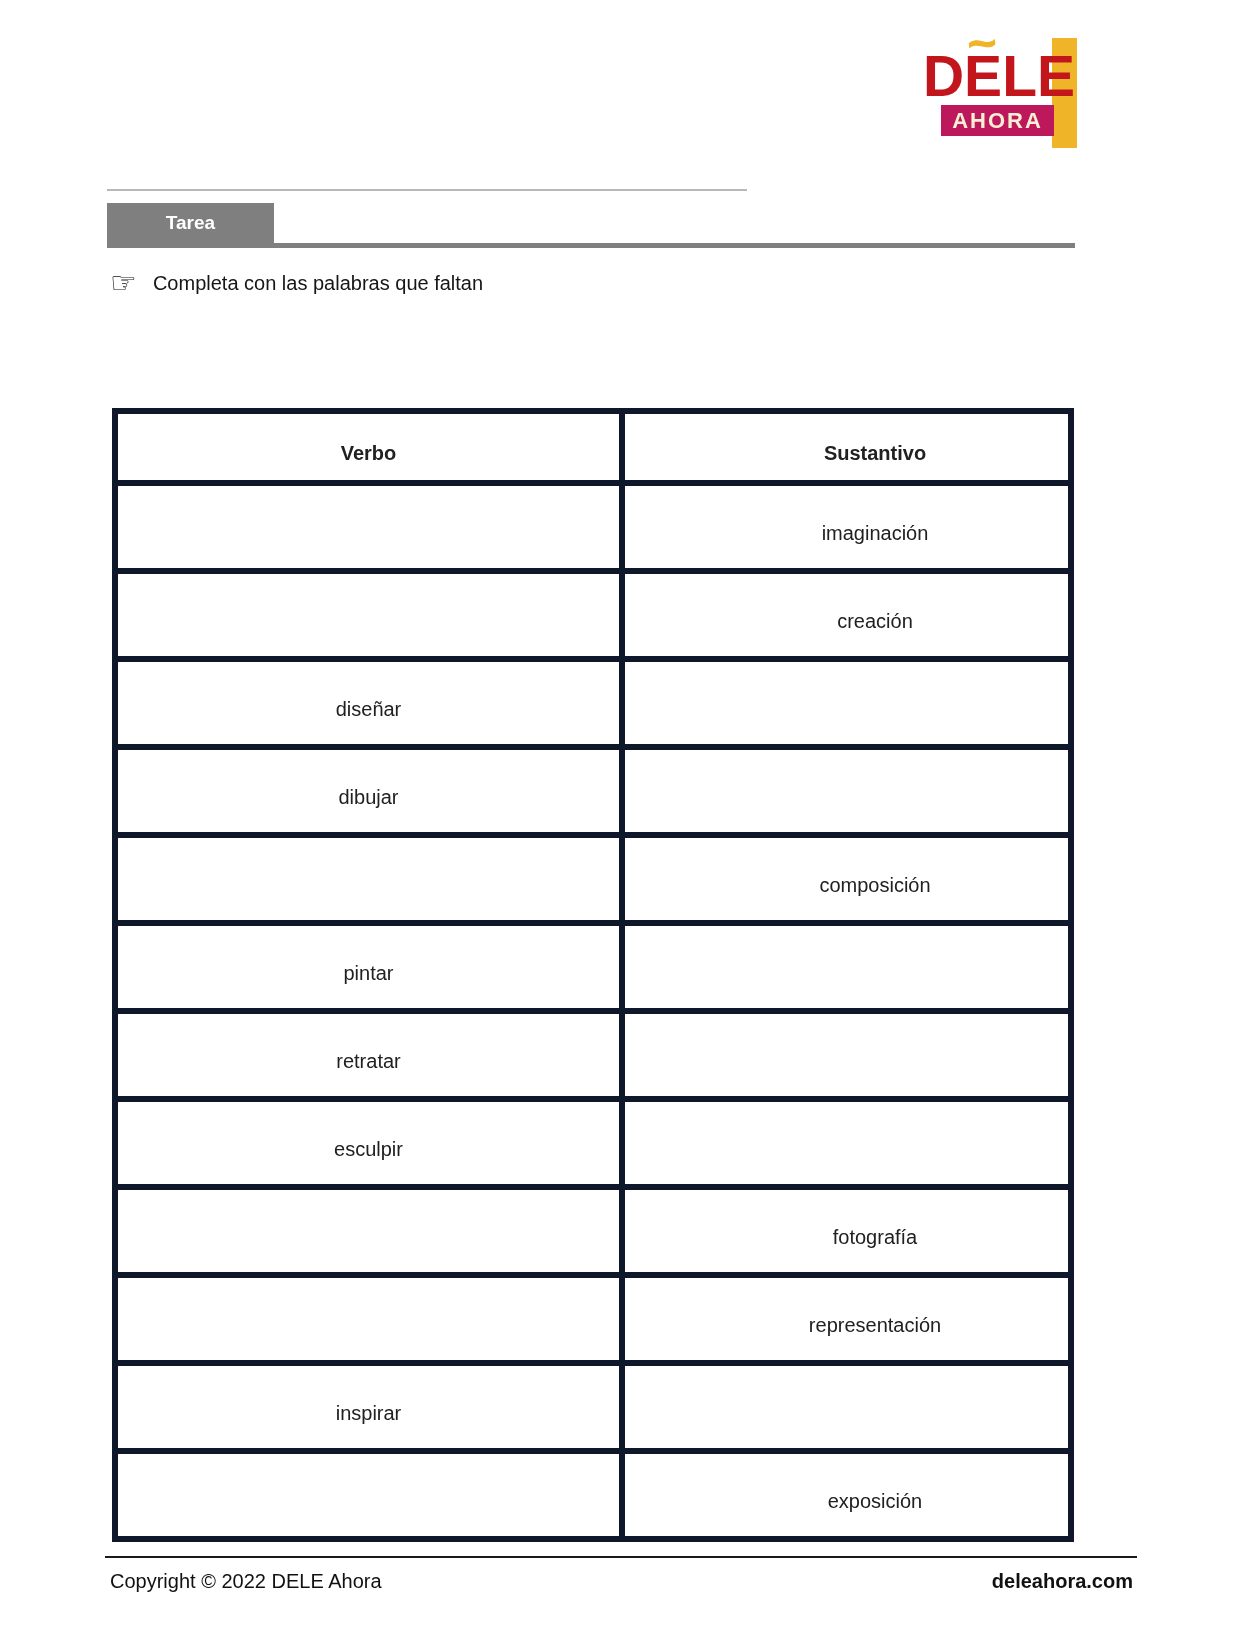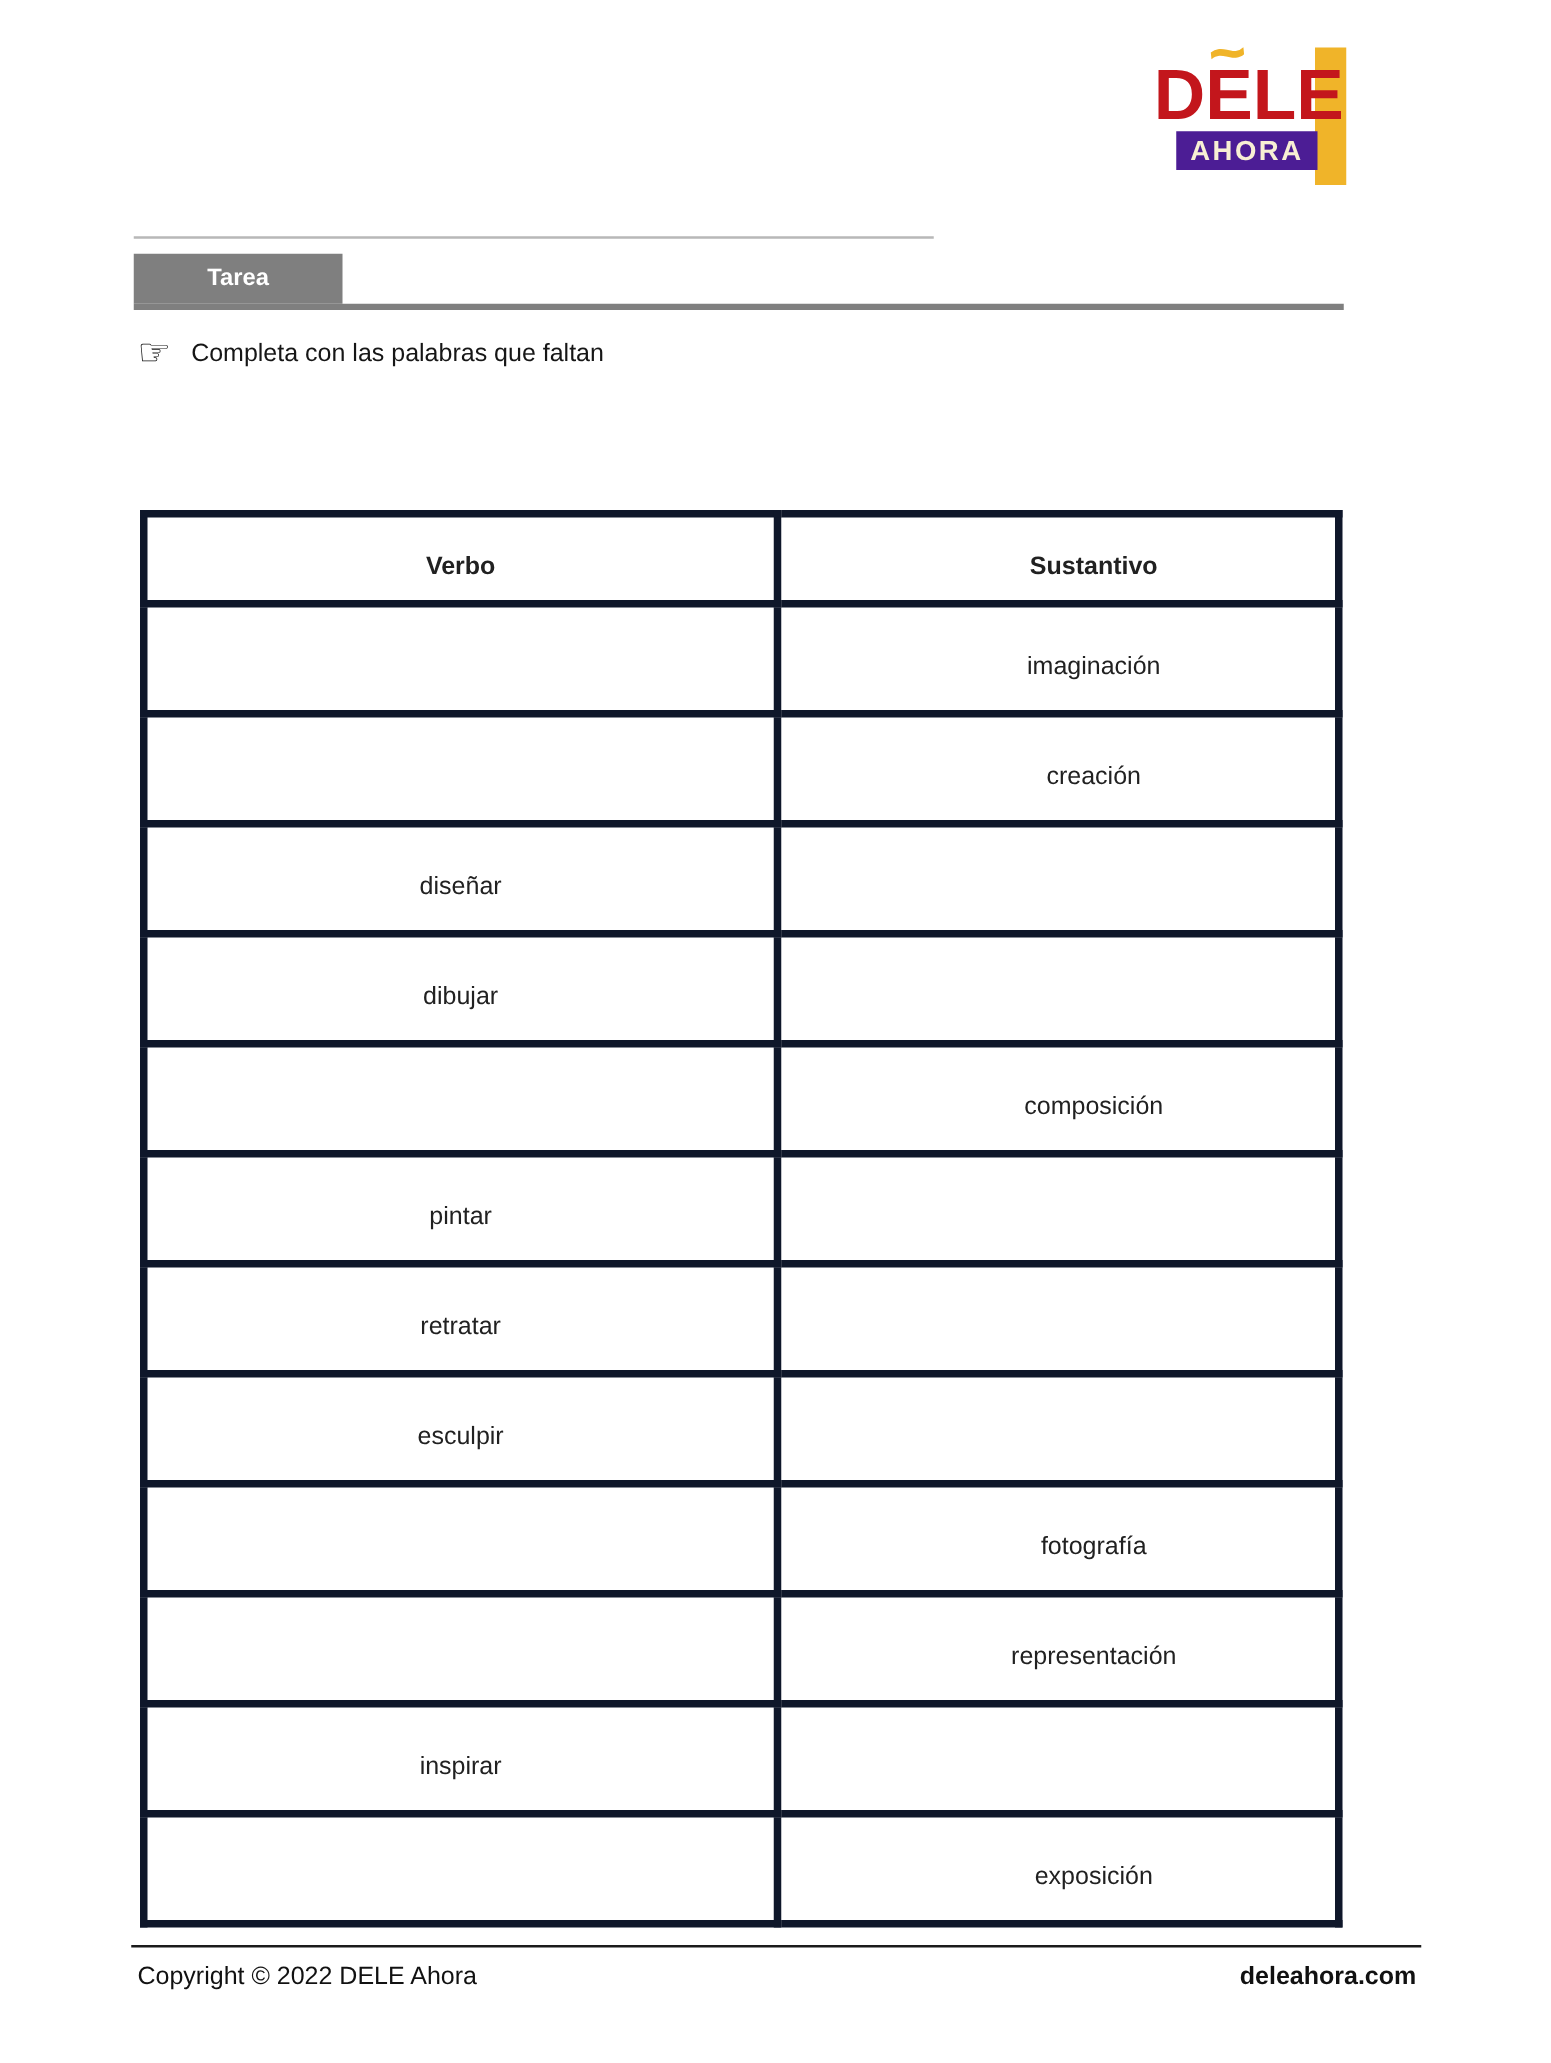--- a/index.html
+++ b/index.html
@@ -22,21 +22,21 @@
     letter-spacing:0px; line-height:1; white-space:nowrap;
   }
   .logo-letter { position:relative; display:inline-block; }
   .logo-tilde {
     position:absolute; left:-6px; top:-31px; width:48px;
     color:#F0B429; font-size:52px; font-weight:800; line-height:1;
     transform:rotate(-6deg); text-align:center;
   }
   .logo-banner {
     position:absolute; left:48px; top:69px; width:113px; height:31px;
-    background:#4c1d95; z-index:2;
+    background:#be185d; z-index:2;
     display:flex; align-items:center; justify-content:center;
   }
   .logo-banner span {
     color:#F8EFD4; font-weight:700; font-size:22px; letter-spacing:2px;
   }
 
   
   .task-header { position:absolute; left:107px; top:189px; width:968px; height:60px; }
   .task-header .top-rule {
     position:absolute; left:0; top:0; width:640px; height:2px; background:#b8b8b8;

